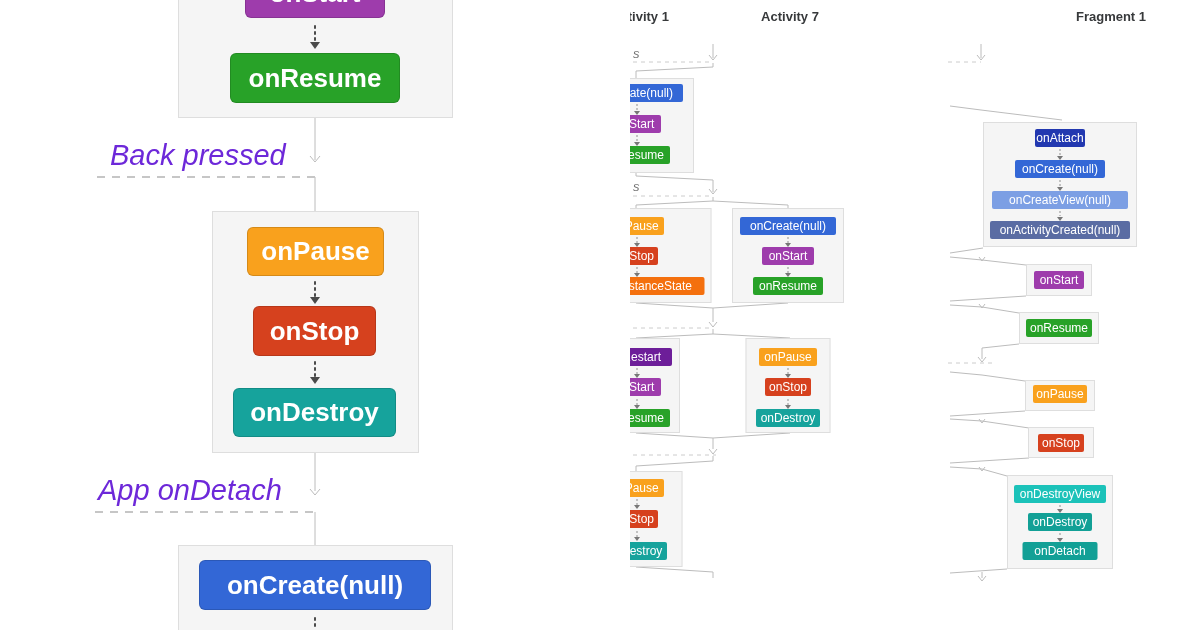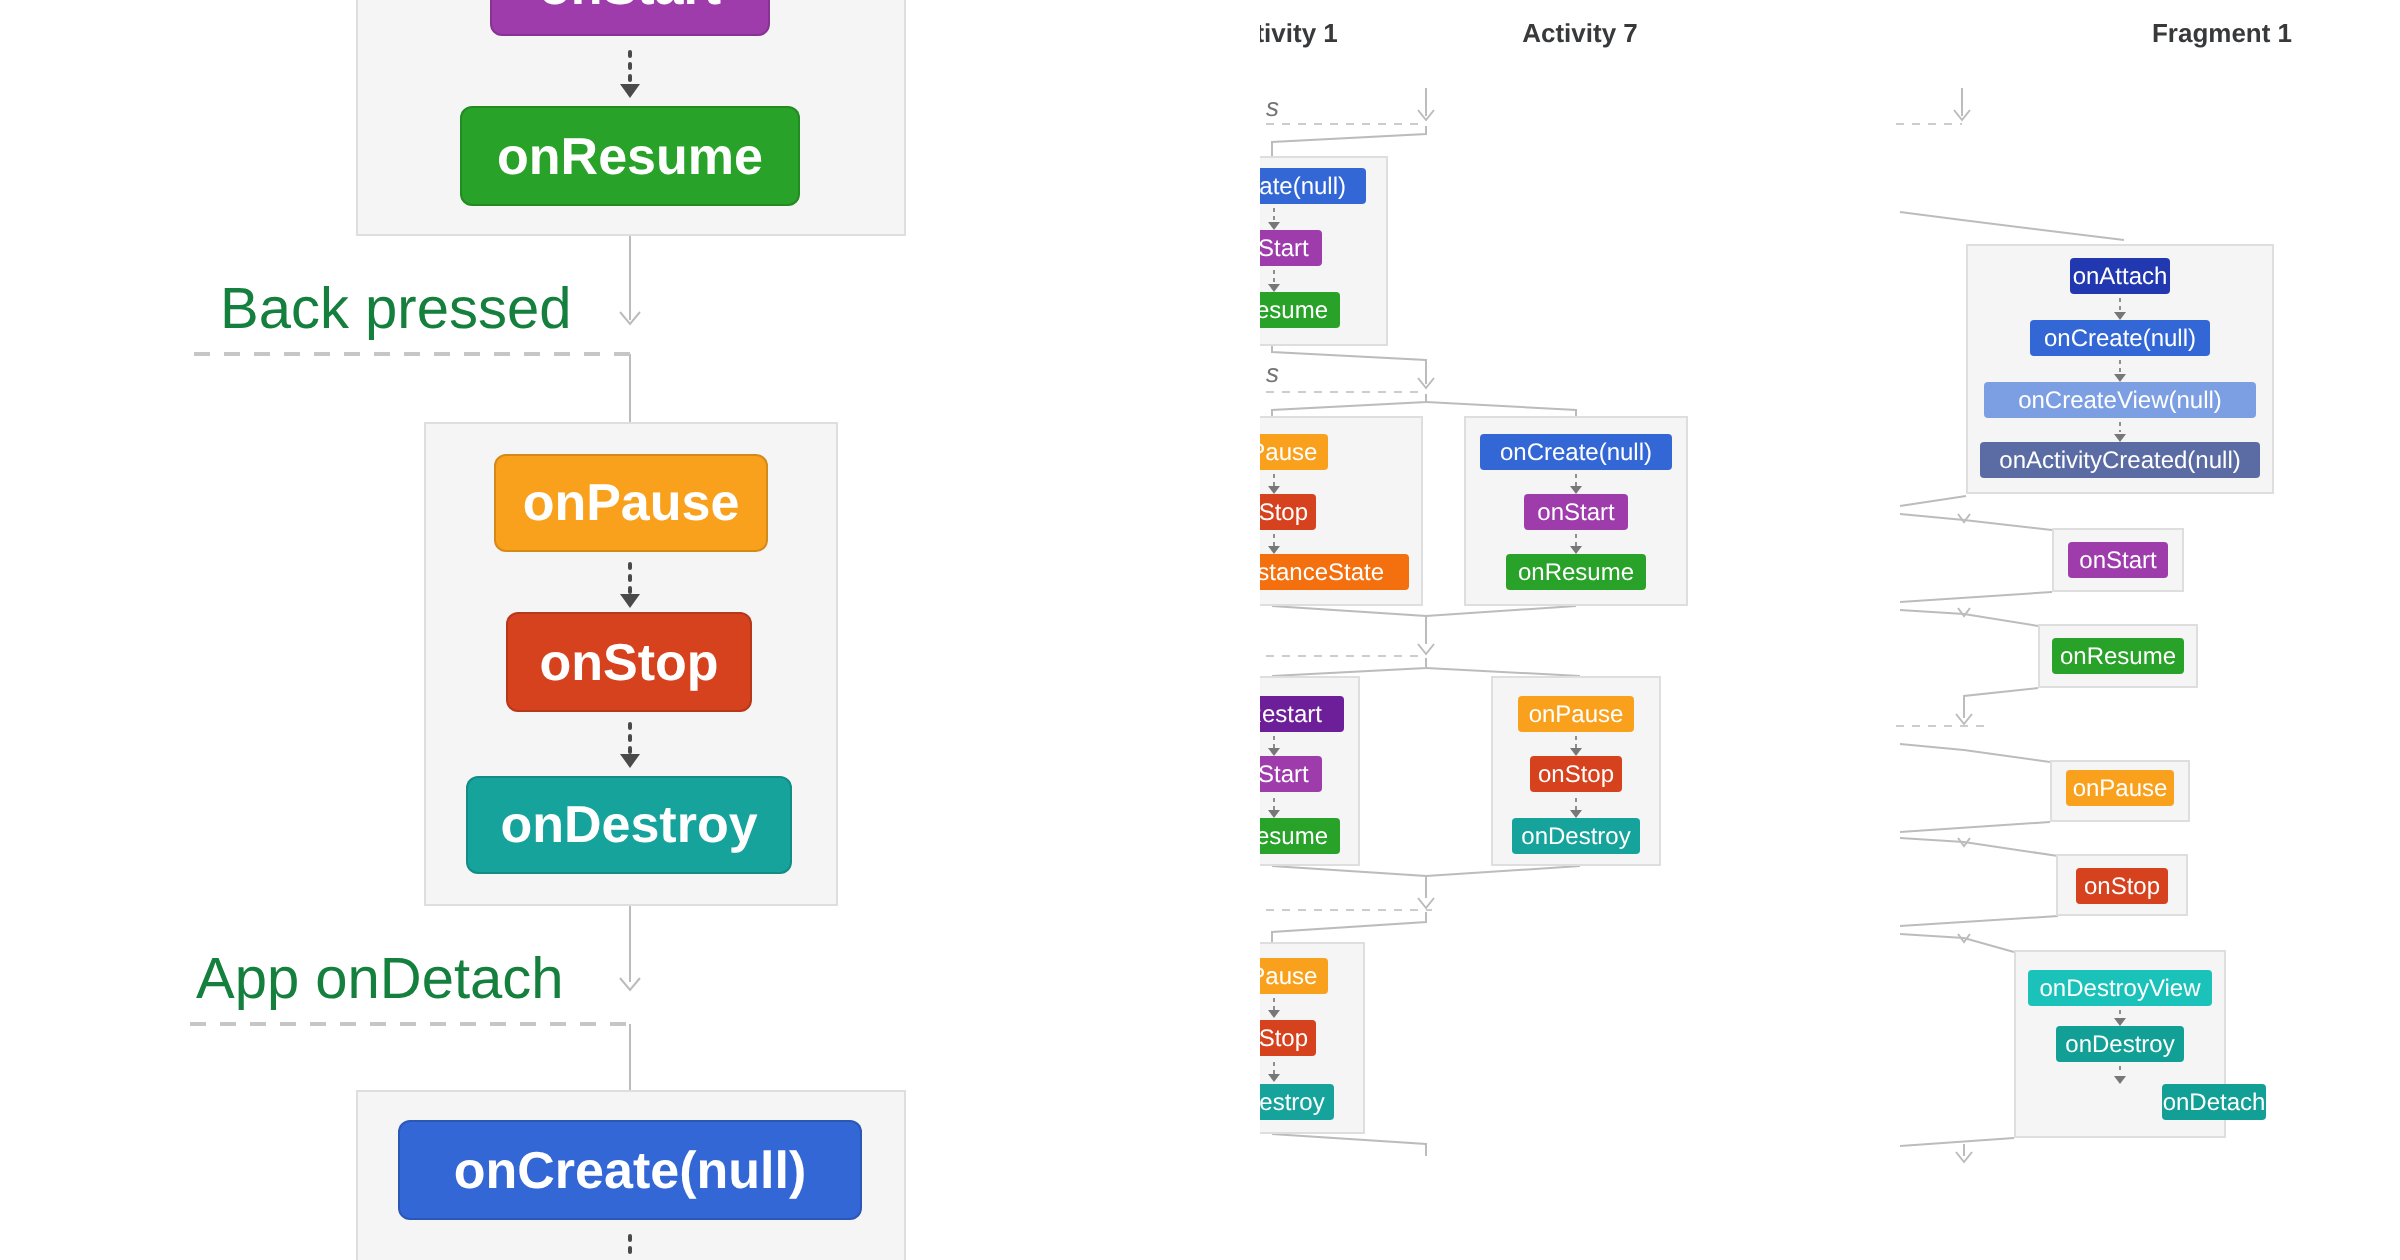--- a/index.html
+++ b/index.html
@@ -17,21 +17,21 @@
     position:absolute;z-index:3;display:flex;align-items:center;justify-content:center;
     color:#fff;font-size:26px;font-weight:bold;border-radius:6px;
     border:1px solid rgba(0,0,0,0.14);box-sizing:border-box;white-space:nowrap;
   }
   .box-sm{
     position:absolute;z-index:3;display:flex;align-items:center;justify-content:center;
     color:#fff;font-size:12px;height:18px;border-radius:2px;white-space:nowrap;
     transform:translateX(-50%);box-sizing:border-box;overflow:hidden;
   }
   .label-lg{
-    position:absolute;z-index:3;font-size:29px;color:#15803d;white-space:nowrap;text-align:center;
+    position:absolute;z-index:3;font-style:italic;font-size:29px;color:#6d28d9;white-space:nowrap;text-align:center;
   }
   .lane-header{
     position:absolute;z-index:3;font-size:13px;font-weight:bold;color:#37393b;white-space:nowrap;
     transform:translateX(-50%);
   }
   .event-s{
     position:absolute;z-index:3;font-style:italic;font-size:13px;color:#757575;
   }
   .clip{position:absolute;overflow:hidden;z-index:2;}
   .panel-c{position:absolute;background:#f5f5f5;border:1px solid #dedede;z-index:2;transform:translateX(-50%);box-sizing:border-box;}
@@ -174,21 +174,21 @@
 
 <div class="panel-c" style="left:1060px;top:380px;width:70px;height:31px"></div>
 <div class="box-sm" style="left: 1060px; top: 385px; width: 54px; background: rgb(249, 161, 29);">onPause</div>
 
 <div class="panel-c" style="left:1061px;top:427px;width:66px;height:31px"></div>
 <div class="box-sm" style="left: 1061px; top: 434px; width: 46px; background: rgb(214, 65, 30);">onStop</div>
 
 <div class="panel-c" style="left:1060px;top:475px;width:106px;height:94px"></div>
 <div class="box-sm" style="left: 1060px; top: 485px; width: 92px; background: rgb(27, 194, 185);">onDestroyView</div>
 <div class="box-sm" style="left: 1060px; top: 513px; width: 64px; background: rgb(18, 160, 150);">onDestroy</div>
-<div class="box-sm" style="left: 1060px; top: 542px; width: 52px; background: rgb(18, 160, 150); margin-left: 47px;">onDetach</div>
+<div class="box-sm" style="left: 1060px; top: 542px; width: 75px; background: rgb(18, 160, 150);">onDetach</div>
 
 <svg id="over-layer" class="layer" width="1200" height="630">
   <g stroke="#4a4a4a" stroke-width="2" stroke-dasharray="2 4" stroke-linecap="round" fill="none">
     <path d="M315 26 V40"></path>
     <path d="M315 282 V296"></path>
     <path d="M315 362 V376"></path>
     <path d="M315 618 V630"></path>
   </g>
   <g fill="#4a4a4a" stroke="none">
     <polygon points="310,42 320,42 315,49"></polygon>

